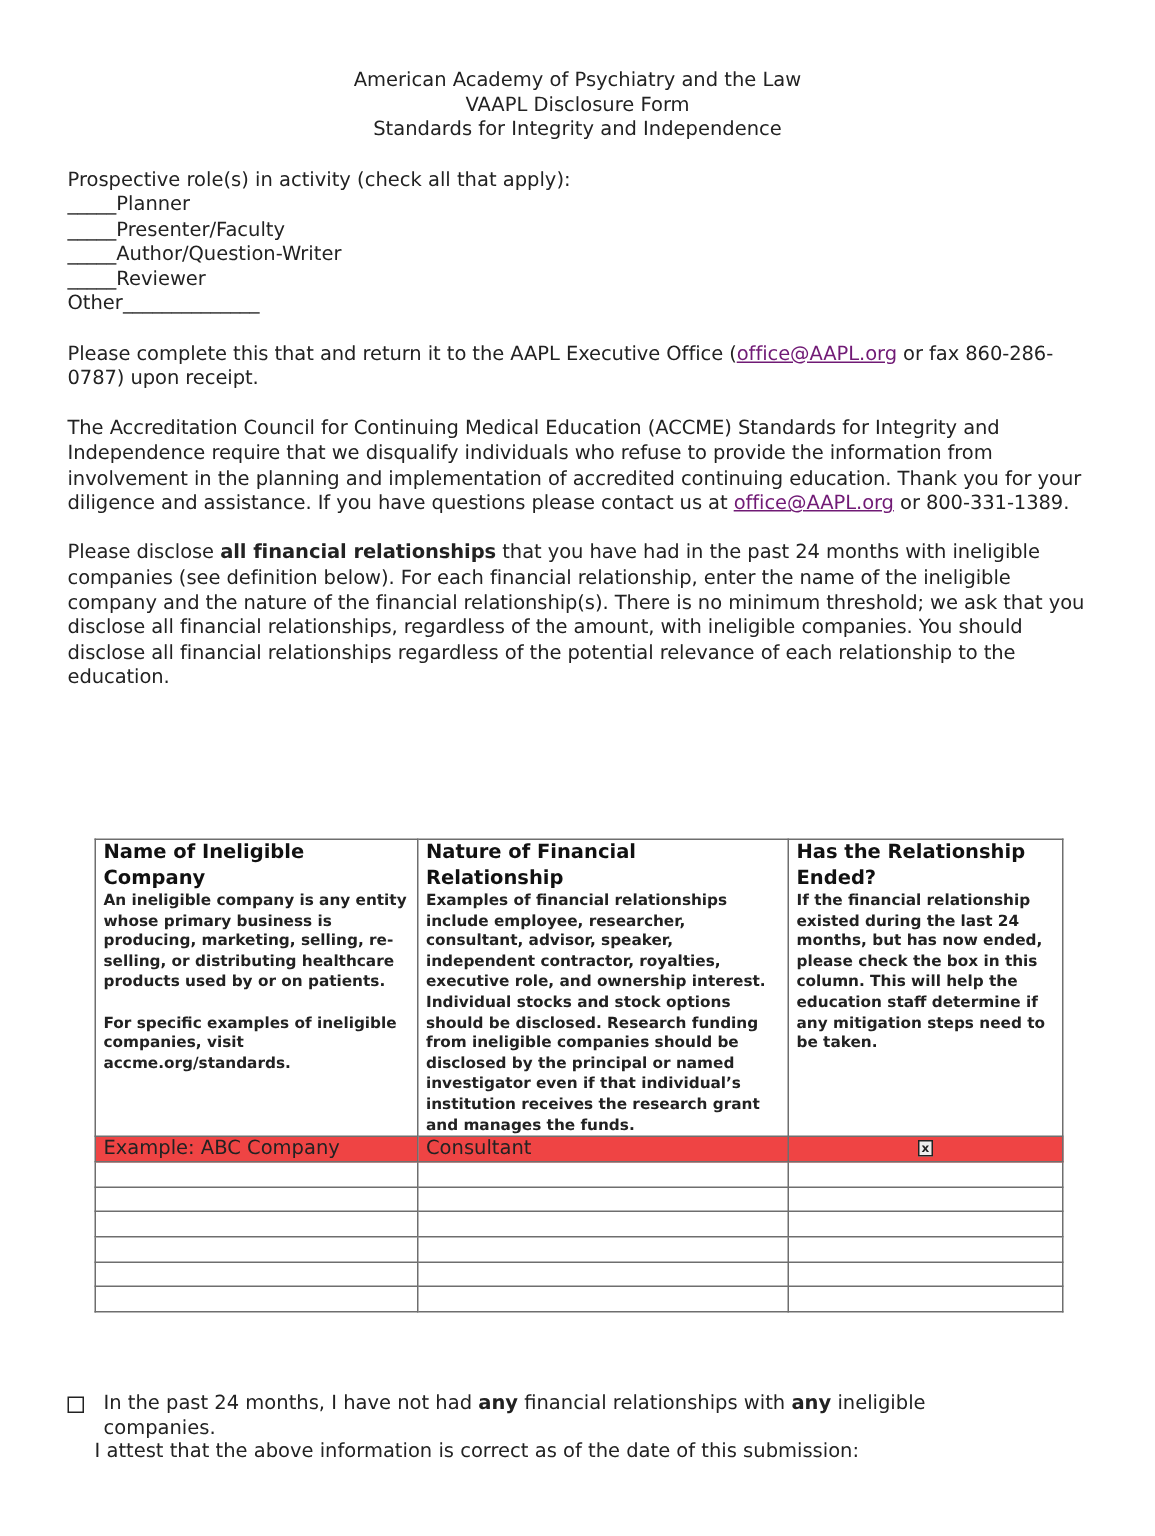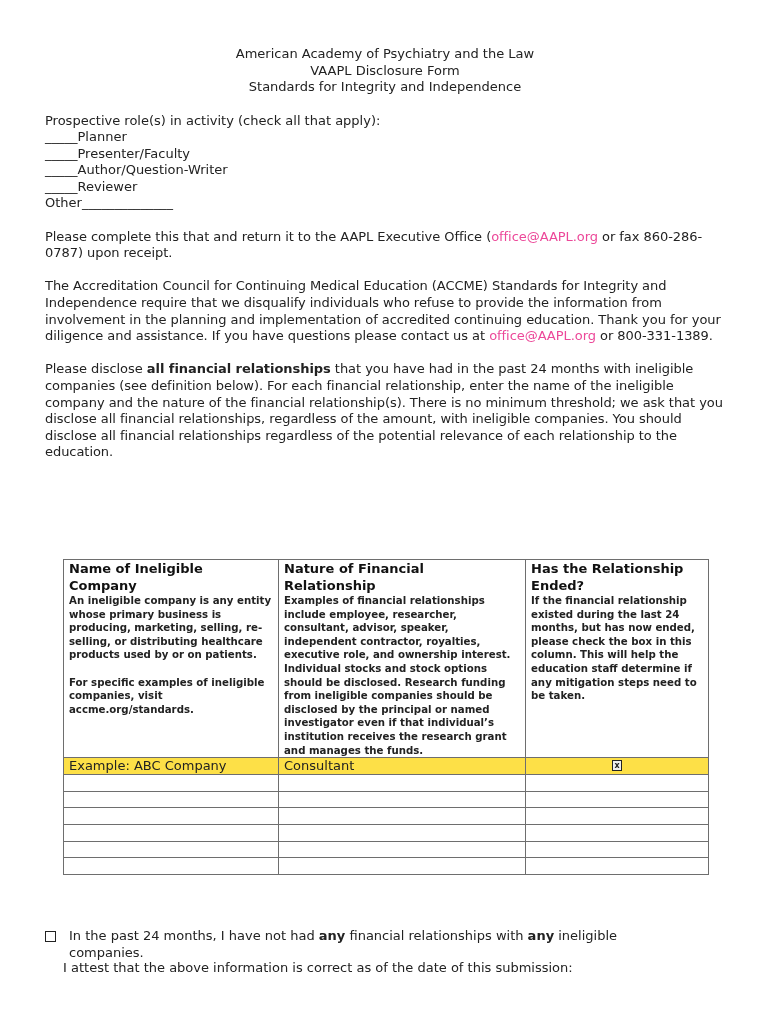--- a/index.html
+++ b/index.html
@@ -44,21 +44,22 @@
     vertical-align: baseline;
   }
   .roles {
     margin-top: 17px;
   }
   .para {
     margin-top: 16.6px;
     letter-spacing: -0.05px;
   }
   .link {
-    color: #ec4899;
+    color: #701a75;
+    text-decoration: underline;
   }
   b { font-weight: bold; }
 
   .table-wrap {
     position: absolute;
     left: 63px;
     top: 559px;
     width: 645px;
   }
   table.disc {
@@ -87,21 +88,21 @@
   .th-desc {
     font-size: 10.2px;
     line-height: 13.6px;
     color: #222;
     display: block;
   }
   .th-desc p { margin: 0; font-weight: bold; }
   .th-desc p + p { margin-top: 13.6px; }
   tr.header-row td { height: 194px; }
   tr.example-row td {
-    background: #fde047;
+    background: #ef4444;
     height: 16px;
     font-size: 13px;
     line-height: 16px;
     padding-top: 0;
     padding-bottom: 0;
     margin-left: 32px;
   }
   tr.empty-row td {
     height: 15.6px;
     padding: 0;

